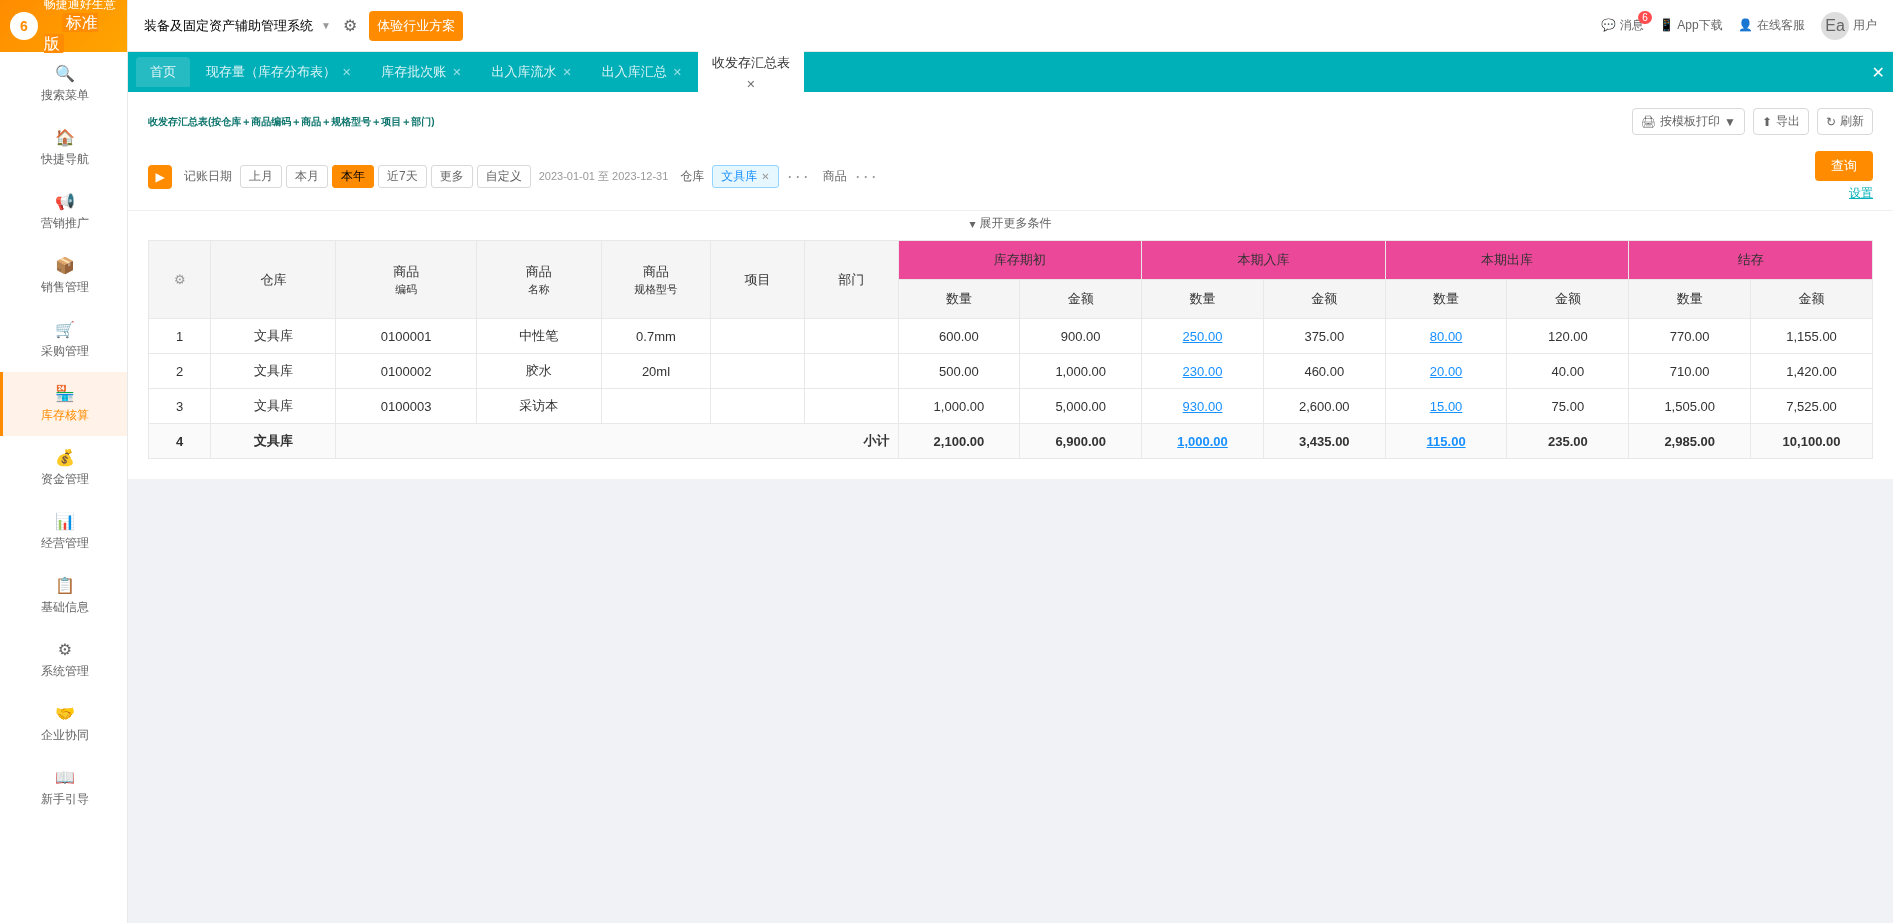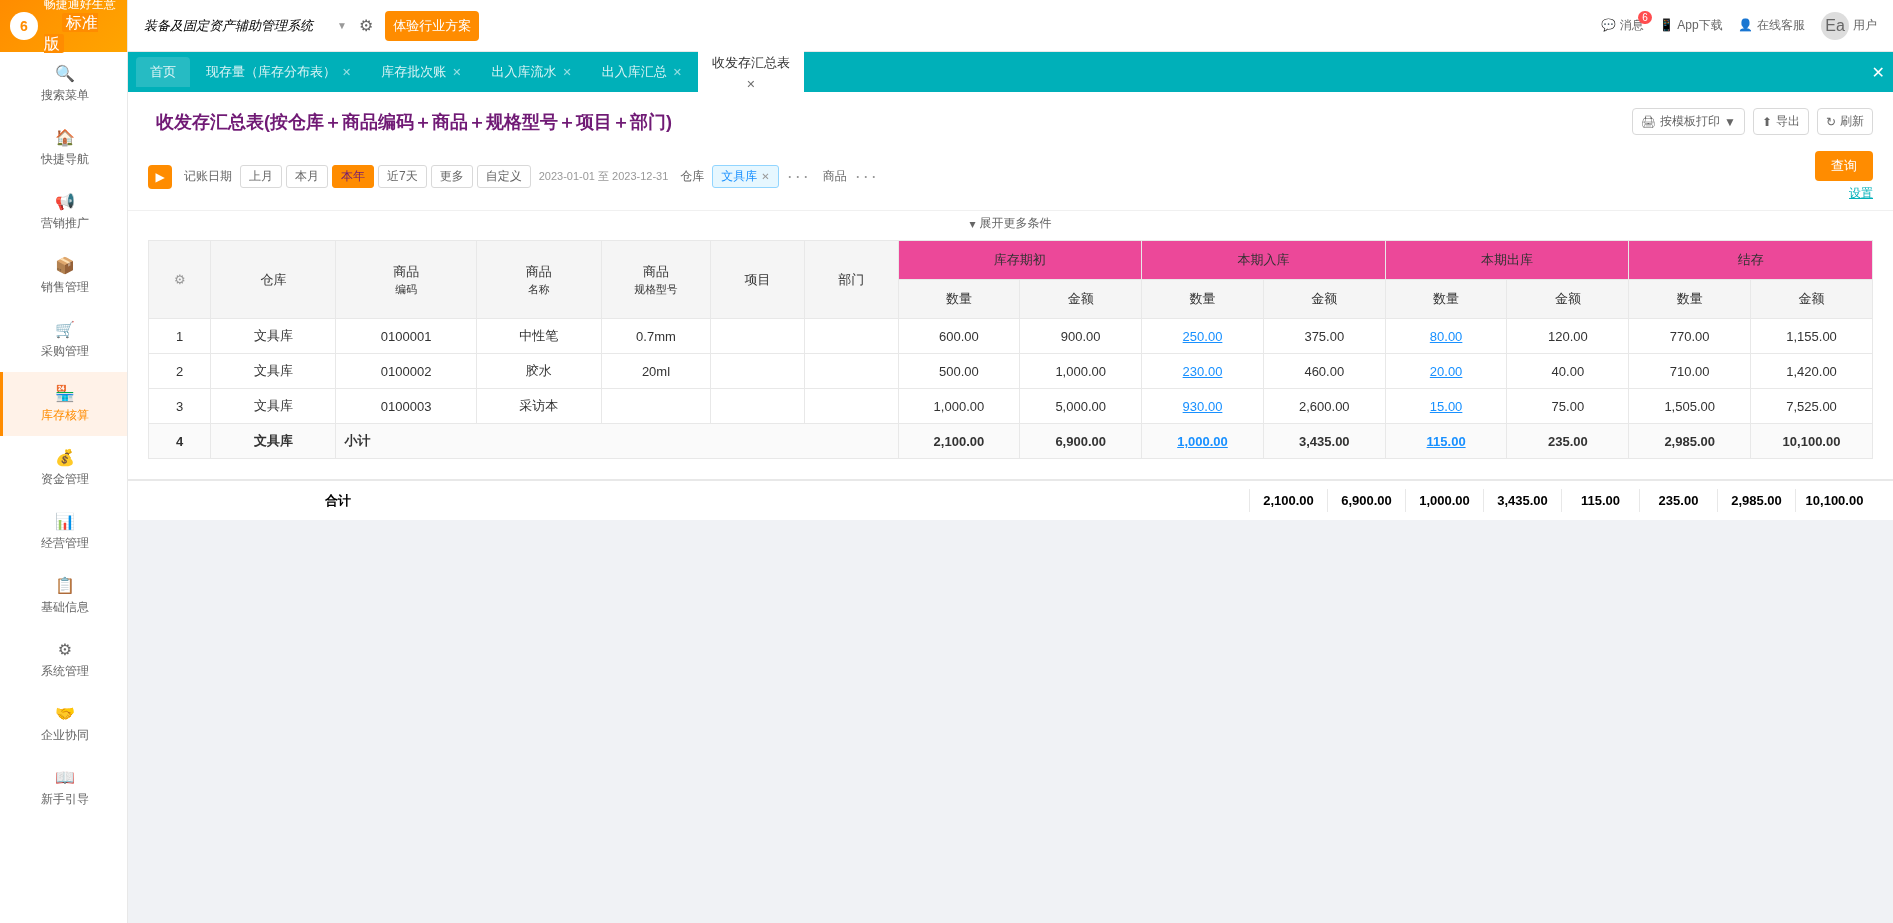--- a/index.html
+++ b/index.html
@@ -14,21 +14,21 @@
     .sidebar-nav { flex: 1; overflow-y: auto; }
     .nav-item { display: flex; flex-direction: column; align-items: center; padding: 12px 8px; cursor: pointer; color: #666; font-size: 12px; gap: 4px; border-left: 3px solid transparent; }
     .nav-item.active { background: #fff2e8; color: #ff8c00; border-left-color: #ff8c00; }
     .nav-item .nav-icon { font-size: 16px; }
 
     
     .main { flex: 1; display: flex; flex-direction: column; overflow: hidden; }
 
     
     .topbar { background: #fff; height: 52px; display: flex; align-items: center; padding: 0 16px; border-bottom: 1px solid #e8e8e8; gap: 12px; }
-    .system-name { display: flex; align-items: center; gap: 24px; font-style: italic; }
+    .system-name { display: flex; align-items: center; gap: 8px; }
     .dropdown-arrow { color: #999; font-size: 10px; }
     .gear-btn { color: #666; cursor: pointer; font-size: 16px; }
     .trial-btn { background: #ff8c00; color: #fff; border: none; padding: 6px 8px; border-radius: 4px; cursor: pointer; font-size: 13px; }
     .topbar-right { display: flex; align-items: center; gap: 16px; color: #666; font-size: 12px; }
     .msg-badge { position: relative; display: inline-block; }
     .badge { background: #ff4d4f; color: #fff; border-radius: 10px; font-size: 10px; padding: 1px 4px; position: absolute; top: -6px; right: -8px; }
     .user-avatar { width: 28px; height: 28px; background: #ddd; border-radius: 50%; display: flex; align-items: center; justify-content: center; font-size: 16px; color: #666; }
 
     
     .tabbar { background: #00b0b9; display: flex; align-items: center; padding: 0 8px; height: 40px; gap: 2px; }
@@ -37,32 +37,32 @@
     .tab-close { font-size: 11px; opacity: 0.7; }
     .tab-home { background: rgba(255,255,255,0.15); }
     .tabbar-close { margin-left: auto; color: #fff; cursor: pointer; font-size: 16px; }
 
     
     .page-content { flex: 1; overflow-y: auto; background: #f0f2f5; padding: 0; }
     .content-panel { background: #fff; margin: 0; }
 
     
     .page-header { padding: 16px 20px 8px; display: flex; align-items: center; justify-content: space-between; }
-    .page-title { font-size: 18px; font-weight: bold; color: #701a75; margin-left: 8px; }
+    .page-title { font-size: 10px; font-weight: bold; color: #0f766e; }
     .header-actions { display: flex; align-items: center; gap: 8px; }
     .action-btn { display: flex; align-items: center; gap: 4px; color: #666; cursor: pointer; font-size: 12px; padding: 4px 8px; border: 1px solid #d9d9d9; border-radius: 4px; background: #fff; }
     .refresh-btn { color: #666; cursor: pointer; font-size: 12px; padding: 4px 8px; }
 
     
     .filter-bar { padding: 8px 20px; display: flex; align-items: center; gap: 12px; flex-wrap: wrap; border-bottom: 1px solid #f0f0f0; }
     .filter-toggle { background: #ff8c00; color: #fff; border: none; width: 24px; height: 24px; border-radius: 4px; cursor: pointer; display: flex; align-items: center; justify-content: center; font-size: 12px; flex-shrink: 0; }
     .filter-label { color: #666; font-size: 12px; white-space: nowrap; }
     .date-btns { display: flex; align-items: center; gap: 4px; }
     .date-btn { padding: 2px 8px; border: 1px solid #d9d9d9; border-radius: 3px; cursor: pointer; font-size: 12px; color: #666; background: #fff; }
-    .date-btn.active { background: #ff8c00; color: #701a75; border-color: #ff8c00; }
+    .date-btn.active { background: #ff8c00; color: #000000; border-color: #ff8c00; }
     .date-range { color: #999; font-size: 11px; }
     .warehouse-filter { display: flex; align-items: center; gap: 8px; }
     .filter-tag { display: inline-flex; align-items: center; gap: 4px; background: #e6f7ff; border: 1px solid #91d5ff; border-radius: 3px; padding: 2px 8px; font-size: 12px; color: #1890ff; }
     .filter-tag .remove { cursor: pointer; color: #999; font-size: 10px; }
     .filter-more { color: #999; cursor: pointer; font-size: 18px; letter-spacing: 2px; }
     .goods-filter { display: flex; align-items: center; gap: 8px; }
     .query-btn { background: #ff8c00; color: #fff; border: none; padding: 6px 16px; border-radius: 4px; cursor: pointer; font-size: 13px; }
     .setting-link { color: #00b0b9; cursor: pointer; font-size: 12px; text-decoration: underline; }
 
     
@@ -350,43 +350,30 @@
               <td class="link-cell">930.00</td>
               <td>2,600.00</td>
               <td class="link-cell">15.00</td>
               <td>75.00</td>
               <td>1,505.00</td>
               <td>7,525.00</td>
             </tr>
             <tr class="subtotal-row">
               <td>4</td>
               <td>文具库</td>
-              <td colspan="5" style="text-align:left;font-weight:bold;">小计</td>
+              <td colspan="5" style="text-align:right;font-weight:bold;">小计</td>
               <td>2,100.00</td>
               <td>6,900.00</td>
               <td class="link-cell">1,000.00</td>
               <td>3,435.00</td>
               <td class="link-cell">115.00</td>
               <td>235.00</td>
               <td>2,985.00</td>
               <td>10,100.00</td>
             </tr>
           </tbody>
         </table>
       </div>
 
     </div>
 
-    <div class="footer-total">
-      <span style="width:380px;text-align:center;font-weight:bold;">合计</span>
-      <div style="display:flex;flex:1;justify-content:flex-end;">
-        <span style="width:78px;text-align:center;font-weight:bold;border-left:1px solid #e8e8e8;padding:4px 0;">2,100.00</span>
-        <span style="width:78px;text-align:center;font-weight:bold;border-left:1px solid #e8e8e8;padding:4px 0;">6,900.00</span>
-        <span style="width:78px;text-align:center;font-weight:bold;border-left:1px solid #e8e8e8;padding:4px 0;">1,000.00</span>
-        <span style="width:78px;text-align:center;font-weight:bold;border-left:1px solid #e8e8e8;padding:4px 0;">3,435.00</span>
-        <span style="width:78px;text-align:center;font-weight:bold;border-left:1px solid #e8e8e8;padding:4px 0;">115.00</span>
-        <span style="width:78px;text-align:center;font-weight:bold;border-left:1px solid #e8e8e8;padding:4px 0;">235.00</span>
-        <span style="width:78px;text-align:center;font-weight:bold;border-left:1px solid #e8e8e8;padding:4px 0;">2,985.00</span>
-        <span style="width:78px;text-align:center;font-weight:bold;border-left:1px solid #e8e8e8;padding:4px 0;">10,100.00</span>
-      </div>
-    </div>
   </div>
 </div>
 
 </body></html>

